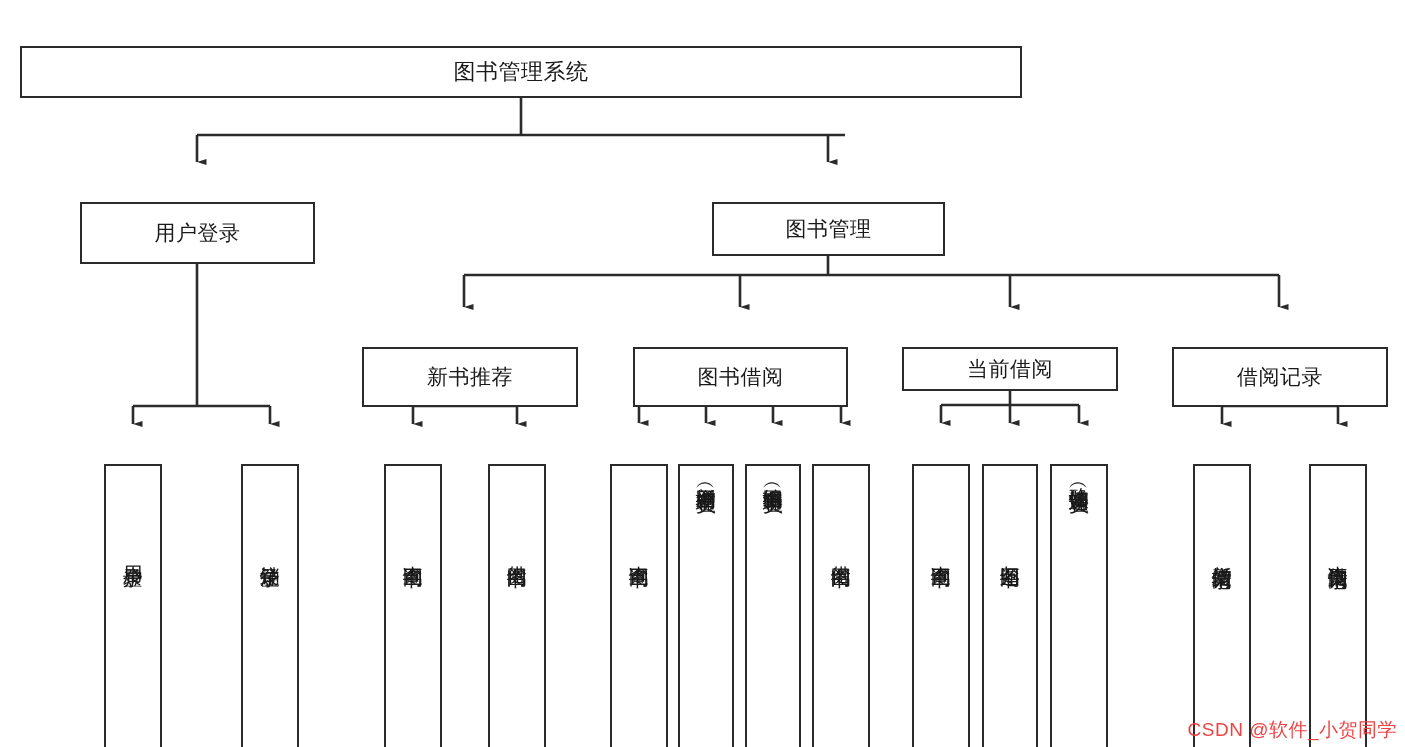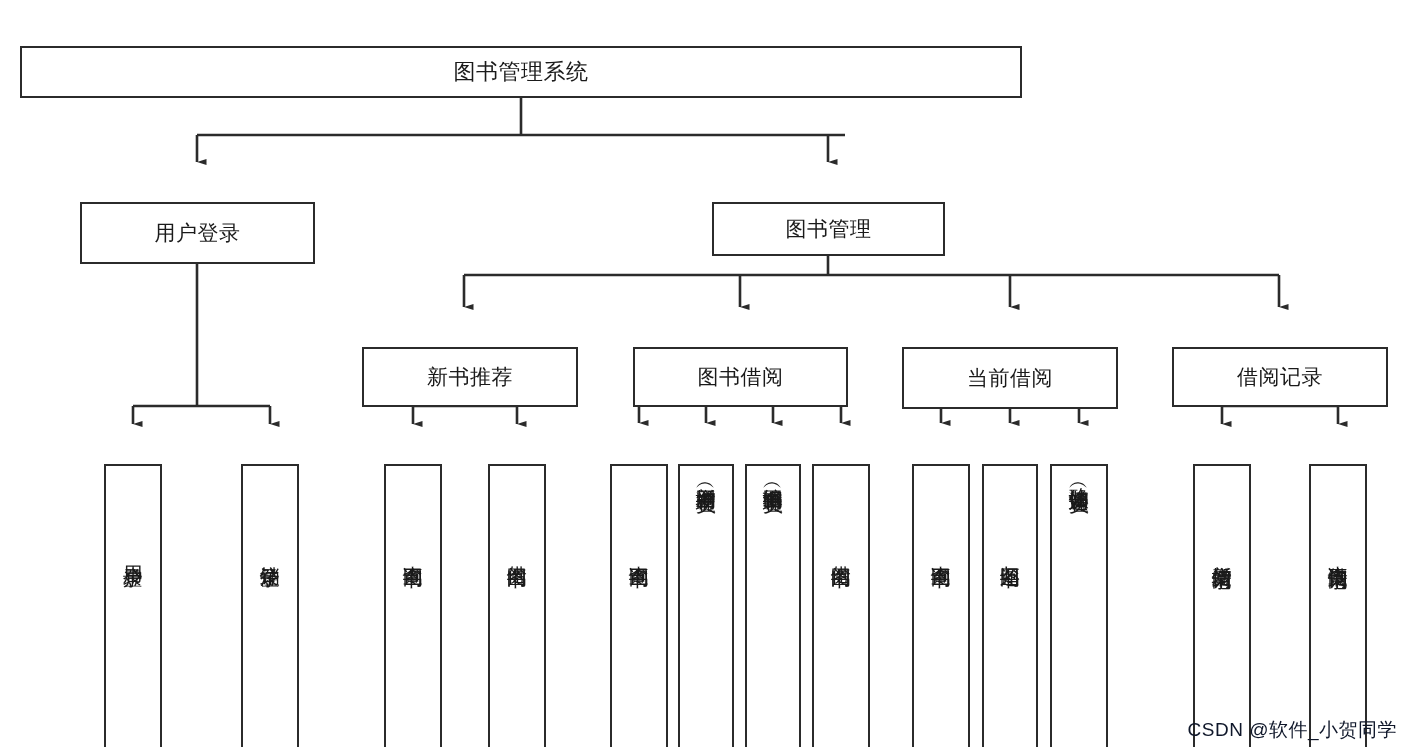--- a/index.html
+++ b/index.html
@@ -59,21 +59,21 @@
     color: #1a1a1a;
   }
   .vtext.mid {
     margin-top: 78px;
   }
   .watermark {
     position: absolute;
     right: 8px;
     bottom: 4px;
     font-size: 19px;
-    color: #0f172a;
+    color: #ef4444;
     letter-spacing: 0.5px;
     white-space: nowrap;
   }
 </style>
 </head>
 <body>
 
 <div id="canvas">
 
   <svg id="edges" viewBox="0 0 1405 747">
@@ -136,21 +136,21 @@
   <div class="node h" style="left:712px; top:170px; width:233px; height:54px;">
     <span>图书管理</span>
   </div>
 
   <div class="node h" style="left:633px; top:315px; width:215px; height:60px;">
     <span>图书借阅</span>
   </div>
   <div class="node h" style="left:362px; top:315px; width:216px; height:60px;">
     <span>新书推荐</span>
   </div>
-  <div class="node h" style="left:902px; top:315px; width:216px; height:62px;">
+  <div class="node h" style="left:902px; top:315px; width:216px; height:44px;">
     <span>当前借阅</span>
   </div>
   <div class="node h" style="left:1172px; top:315px; width:216px; height:60px;justify-content:center;">
     <span>借阅记录</span>
   </div>
 
   <div class="node v" style="left:104px; top:432px; width:58px; height:303px;">
     <span class="vtext mid">用户登录</span>
   </div>
   <div class="node v" style="left:241px; top:432px; width:58px; height:303px;">

